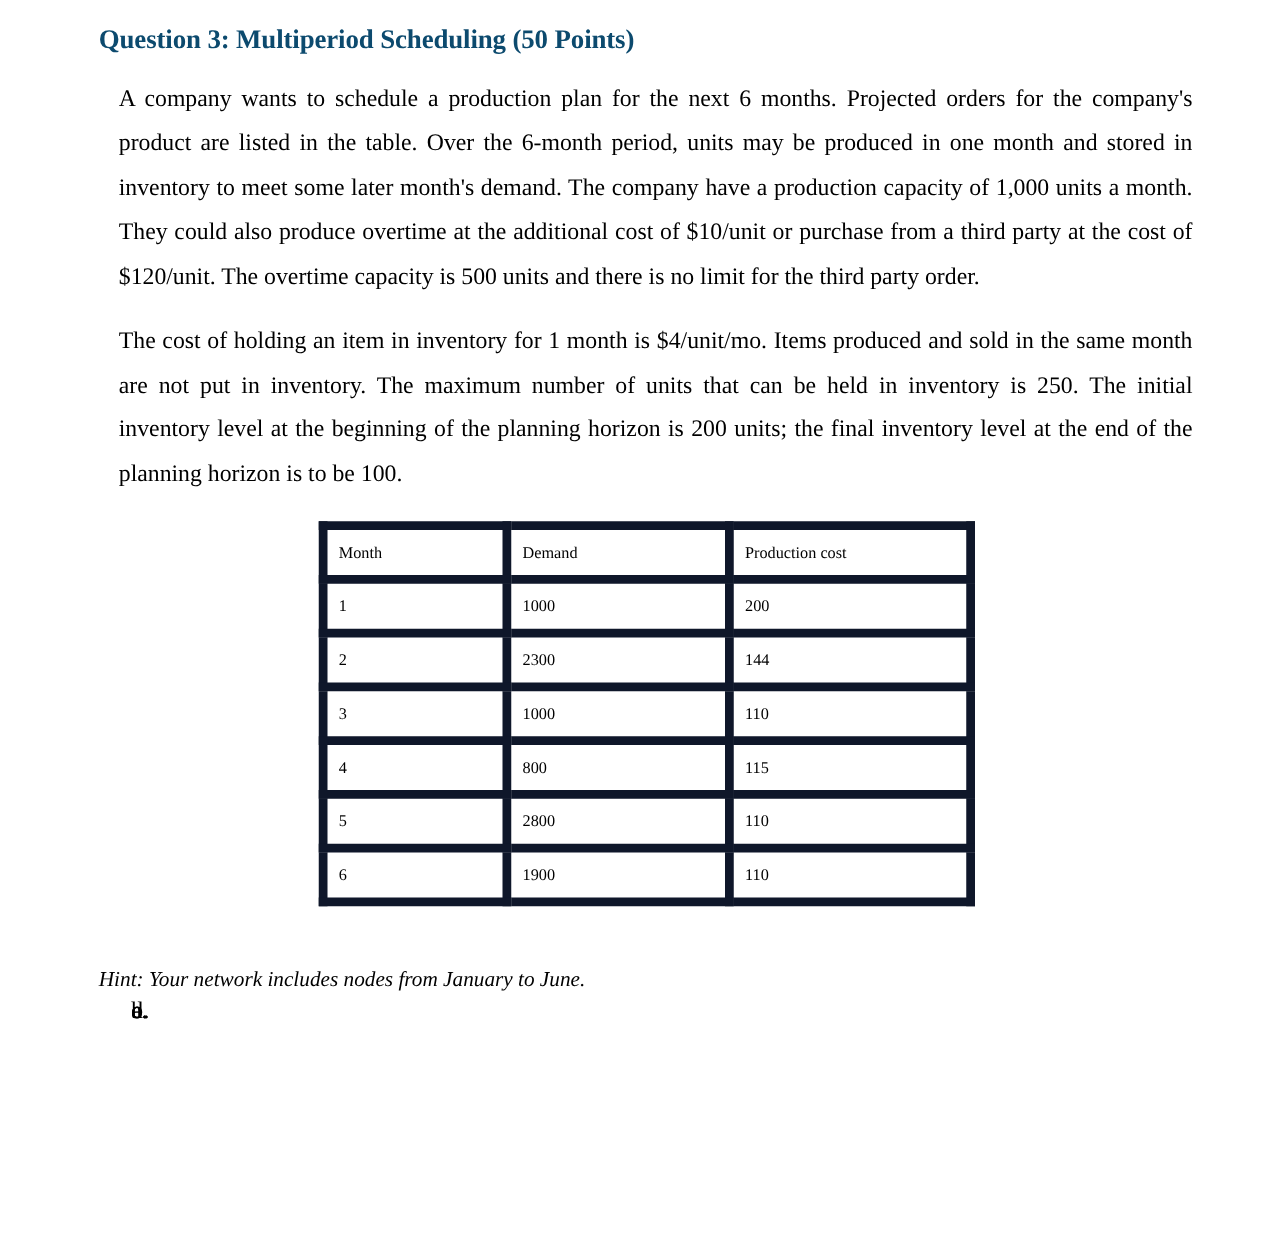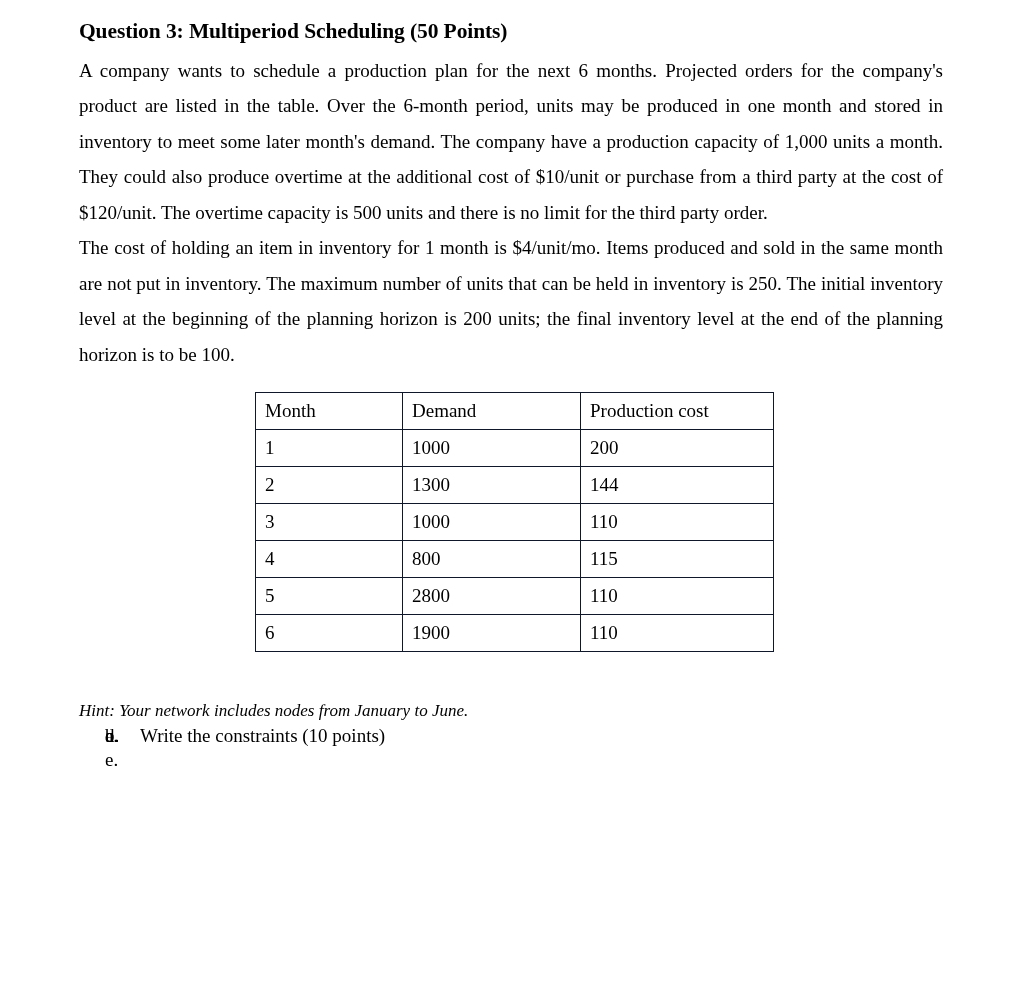--- a/index.html
+++ b/index.html
@@ -27,39 +27,39 @@
     color: #235278;
     letter-spacing: -0.1px;
     margin: 0 0 7px 0;
     line-height: 1.3;
   }
   .para {
     font-size: 19px;
     line-height: 35.5px;
     text-align: justify;
     text-justify: inter-word;
-    margin: 0;
+    margin: 16px;
     padding: 0;
     max-width: 864px;
   }
   .para + .para {
     margin-top: 0;
   }
   .tbl-wrap {
     margin-top: 20px;
     padding-left: 176px;
   }
   table.data {
     border-collapse: collapse;
     width: 518px;
     table-layout: fixed;
   }
   table.data td, table.data th {
-    border: 1px solid #0f172a;
-    font-size: 19px;
+    border: 7px solid #0f172a;
+    font-size: 13px;
     font-weight: normal;
     text-align: left;
     vertical-align: top;
     padding: 5px 0 5px 9px;
     height: 26px;
     line-height: 26px;
     box-sizing: border-box;
   }
   table.data col.c1 { width: 147px; }
   table.data col.c2 { width: 178px; }
@@ -87,21 +87,21 @@
     left: 26px;
     width: 30px;
     text-align: left;
   }
 </style>
 </head>
 <body>
 
 <div class="page">
 
-  <h1 class="q-title" style="color: #000000;">Question 3: Multiperiod Scheduling (50 Points)</h1>
+  <h1 class="q-title" style="color: #0c4a6e;">Question 3: Multiperiod Scheduling (50 Points)</h1>
 
   <p class="para">A company wants to schedule a production plan for the next 6 months. Projected orders for the company's product are listed in the table. Over the 6-month period, units may be produced in one month and stored in inventory to meet some later month's demand. The company have a production capacity of 1,000 units a month. They could also produce overtime at the additional cost of $10/unit or purchase from a third party at the cost of $120/unit. The overtime capacity is 500 units and there is no limit for the third party order.</p>
   <p class="para">The cost of holding an item in inventory for 1 month is $4/unit/mo. Items produced and sold in the same month are not put in inventory. The maximum number of units that can be held in inventory is 250. The initial inventory level at the beginning of the planning horizon is 200 units; the final inventory level at the end of the planning horizon is to be 100.</p>
 
   <div class="tbl-wrap">
     <table class="data">
       <colgroup>
         <col class="c1">
           <col class="c2">
           <col class="c3">
@@ -114,21 +114,21 @@
         </tr>
       </thead>
       <tbody>
         <tr>
           <td>1</td>
           <td>1000</td>
           <td>200</td>
         </tr>
         <tr>
           <td>2</td>
-          <td>1300</td>
+          <td>2300</td>
           <td>144</td>
         </tr>
         <tr>
           <td>3</td>
           <td>1000</td>
           <td>110</td>
         </tr>
         <tr>
           <td>4</td>
           <td>800</td>
@@ -155,20 +155,19 @@
       <span class="marker">a.</span>
     </li>
     <li>
       <span class="marker">b.</span>
     </li>
     <li>
       <span class="marker">c.</span>
     </li>
     <li>
       <span class="marker">d.</span>
-      <span>Write the constraints (10 points)</span>
     </li>
     <li>
       <span class="marker">e.</span>
     </li>
   </ol>
 
 </div>
 
 </body></html>

